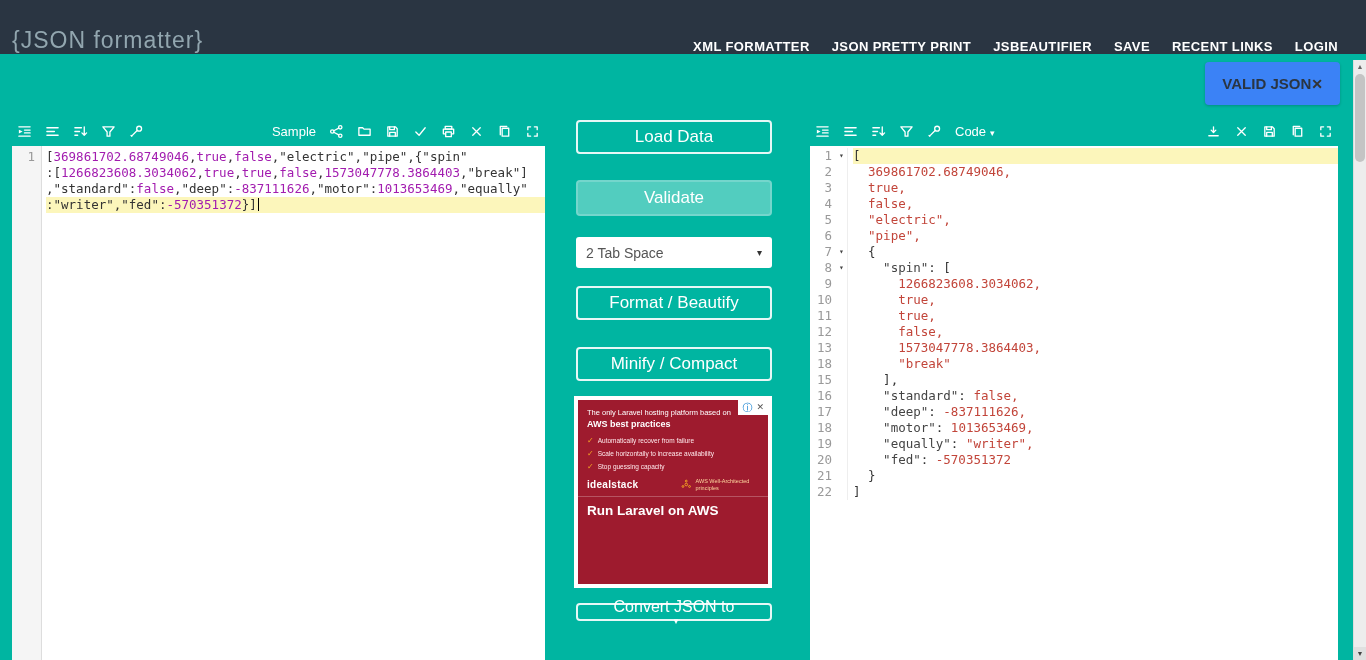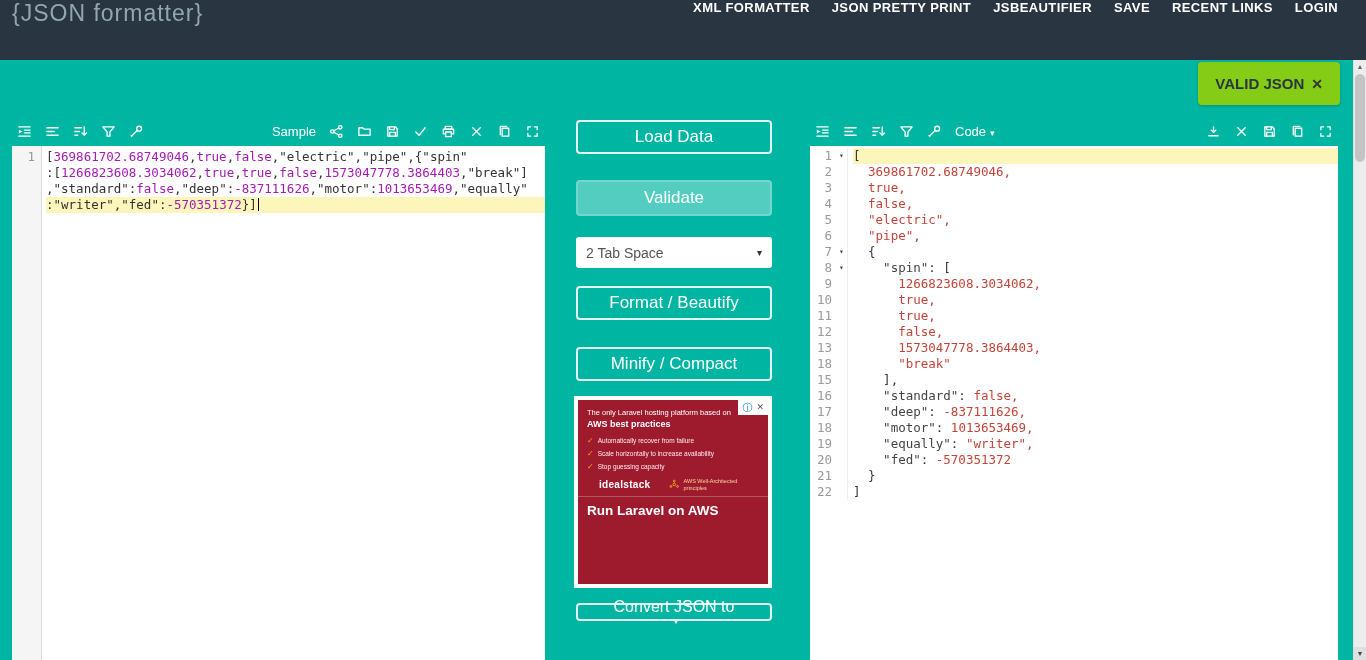--- a/index.html
+++ b/index.html
@@ -1,28 +1,28 @@
 <!DOCTYPE html>
 <html><head>
 <meta charset="utf-8">
 <style>
   * { margin:0; padding:0; box-sizing:border-box; }
   html,body { width:1366px; height:660px; overflow:hidden; }
   body { position:relative; background:#00b5a1; font-family:"Liberation Sans",sans-serif; }
 
   
-  .navbar { position:absolute; top:0; left:0; width:1366px; height:60px; background:#2a3542;
-            display:flex; align-items:flex-start; justify-content:space-between; padding:0 28px 0 12px; }
+  .navbar { position:absolute; top:0; left:0; width:1366px; height:54px; background:#2a3542;
+            display:flex; align-items:flex-end; justify-content:space-between; padding:0 28px 0 12px; }
   .logo { font-size:23px; color:#92a6af; letter-spacing:1px; cursor:pointer; }
   .nav-items { display:flex; gap:22px; align-items:center; }
   .nav-item { color:#fff; font-size:13px; font-weight:700; letter-spacing:.4px; text-decoration:none; cursor:pointer; white-space:nowrap; }
 
   
-  .badge { position:absolute; top:62px; right:26px; height:43px; background:#84cc16; border-radius:4px;
-           display:flex; align-items:center; gap:7px; padding:0 17px; color:#2a3542; font-weight:700;
+  .badge { position:absolute; top:62px; right:26px; height:43px; background:#3b82f6; border-radius:4px;
+           display:flex; align-items:center; gap:0; padding:0 17px; color:#2a3542; font-weight:700;
            font-size:15px; box-shadow:0 1px 3px rgba(0,0,0,.2); cursor:pointer; }
   .badge-x { color:#333; font-size:14px; font-weight:700; }
 
   
   .panel { position:absolute; top:116px; }
   .left-panel { left:12px; width:533px; height:544px; }
   .right-panel { left:810px; width:528px; height:544px; }
   .toolbar { height:30px; display:flex; align-items:center; justify-content:space-between; padding:0 5px; }
   .tb-group { display:flex; align-items:center; gap:13px; }
   .tbtn { background:none; border:none; line-height:0; cursor:pointer; }
@@ -72,21 +72,21 @@
   .ad-corner { position:absolute; top:0; right:0; background:#fff; height:15px; display:flex; align-items:center;
                gap:4px; padding:0 4px; cursor:pointer; }
   .ad-info { color:#07c; font-size:10px; line-height:15px; }
   .ad-x { color:#555; font-size:9px; line-height:15px; }
   .ad-top { padding:8px 9px 2px; }
   .ad-line1 { font-size:7.5px; }
   .ad-line2 { font-size:9px; font-weight:700; margin-top:2px; }
   .ad-bullets { padding:5px 9px 2px; display:flex; flex-direction:column; gap:4px; }
   .ad-bullet { font-size:6.5px; display:flex; gap:4px; align-items:center; color:#ffe9ec; }
   .chk { color:#f5a623; font-size:8px; }
-  .ad-logos { display:flex; justify-content:space-between; align-items:center; padding:5px 21px; }
+  .ad-logos { display:flex; justify-content:space-between; align-items:center; padding:5px 9px; }
   .ad-brand { font-size:10px; font-weight:700; letter-spacing:.3px; }
   .ad-aws { display:flex; gap:4px; align-items:center; font-size:5.5px; color:#ffd9a0; line-height:1.15; max-width:78px; }
   .ad-heading { font-size:13.5px; font-weight:700; padding:6px 9px 3px; border-top:1px solid rgba(255,255,255,.25); }
   .ad-body { display:flex; padding:2px 9px 0; gap:7px; align-items:center; }
   .ad-body-text { font-size:8px; color:#f3c9cf; line-height:1.4; flex:1; }
   .ad-cta { width:34px; height:34px; border-radius:50%; background:#f2f2f2; color:#222; display:flex;
             align-items:center; justify-content:center; font-size:17px; flex:none; cursor:pointer; }
 
   
   .scrollbar { position:absolute; top:60px; right:0; width:13px; height:600px; background:#ededed; border-left:1px solid #ddd; }

